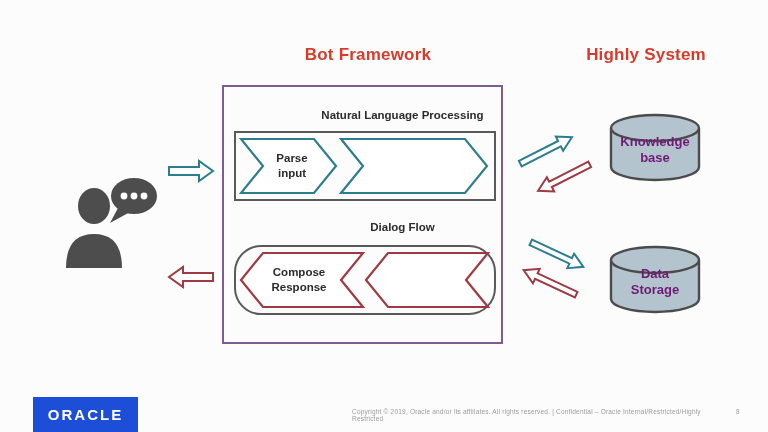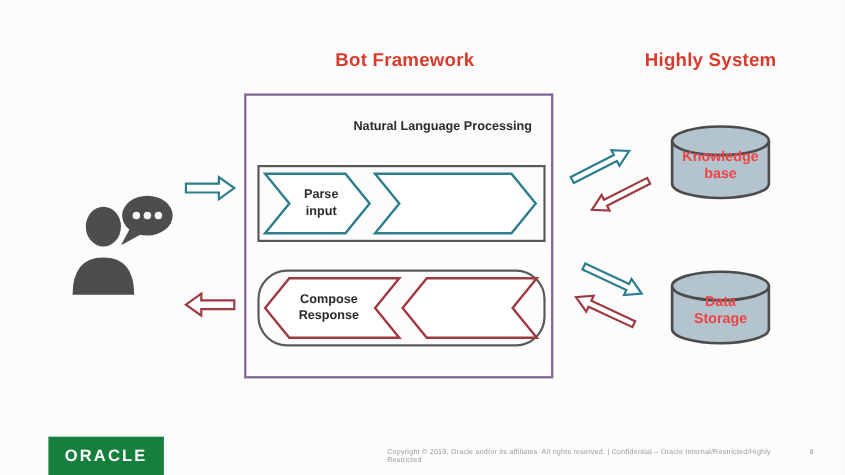--- a/index.html
+++ b/index.html
@@ -34,21 +34,21 @@
   .sec-title{
     position:absolute;left:0;width:100%;text-align:center;
     font-size:11.5px;font-weight:bold;color:#2b2b2b;margin-left:40px;
   }
   .sec-title.t1{top:22px;}
   .sec-title.t2{top:134px;}
   .gray-box{
     position:absolute;left:10px;width:262px;height:70px;
     border:2px solid #5a5a5a;box-sizing:border-box;background:#fdfcfd;
   }
-  .gray-box.g1{top:63px;}
+  .gray-box.g1{top:44px;}
   .gray-box.g2{top:158px;border-radius:27px;}
   .chev-svg{position:absolute;left:3px;top:3px;}
   .chev-label{
     position:absolute;top:0;height:100%;display:flex;align-items:center;
     justify-content:center;text-align:center;font-size:11.5px;font-weight:600;
     color:#2b2b2b;line-height:1.3;white-space:pre-line;
   }
   .g1 .l1{left:14px;width:84px;}
   .g1 .l2{left:118px;width:120px;}
   .g2 .l1{left:18px;width:90px;}
@@ -60,28 +60,28 @@
   .d2{left:531px;top:168px;transform:rotate(-27deg);}
   .d3{left:526px;top:245px;transform:rotate(25deg);}
   .d4{left:517px;top:272px;transform:rotate(25deg);}
 
   
   .cyl{position:absolute;width:96px;height:72px;}
   .cyl-top{left:607px;top:112px;}
   .cyl-bottom{left:607px;top:244px;}
   .cyl-label{
     position:absolute;left:0;top:22px;width:100%;text-align:center;
-    font-size:13px;font-weight:bold;color:#ef4444;line-height:1.2;
+    font-size:13px;font-weight:bold;color:#701a75;line-height:1.2;
     white-space:pre-line;
   }
 
   
   .logo{
-    position:absolute;left:44px;top:397px;width:105px;height:35px;
-    background:#15803d;display:flex;align-items:center;justify-content:center;
+    position:absolute;left:33px;top:397px;width:105px;height:35px;
+    background:#1d4ed8;display:flex;align-items:center;justify-content:center;
   }
   .logo-text{
     color:#ffffff;font-size:15px;font-weight:bold;letter-spacing:2px;
   }
 
   
   .footer{
     position:absolute;left:352px;top:408px;width:362px;
     font-size:6.5px;color:#9b9b9b;letter-spacing:.2px;
   }
@@ -122,20 +122,21 @@
     <div class="sec-title t1">Natural Language Processing</div>
     <div class="gray-box g1">
       <svg class="chev-svg" width="252" height="60" viewBox="0 0 252 60">
         <polygon points="2,3 75,3 97,30 75,57 2,57 24,30" fill="#ffffff" stroke="#2c7e8f" stroke-width="2.2"></polygon>
         <polygon points="102,3 226,3 248,30 226,57 102,57 124,30" fill="#ffffff" stroke="#2c7e8f" stroke-width="2.2"></polygon>
       </svg>
       <div class="chev-label l1">Parse
 input</div>
     </div>
 
+    <div class="sec-title t2">Dialog Flow</div>
     <div class="gray-box g2">
       <svg class="chev-svg" width="252" height="60" viewBox="0 0 252 60">
         <polygon points="124,3 24,3 2,30 24,57 124,57 102,30" fill="#ffffff" stroke="#9e3a42" stroke-width="2.2"></polygon>
         <polygon points="249,3 149,3 127,30 149,57 249,57 227,30" fill="#ffffff" stroke="#9e3a42" stroke-width="2.2"></polygon>
       </svg>
       <div class="chev-label l1">Compose
 Response</div>
     </div>
 
   </div>

